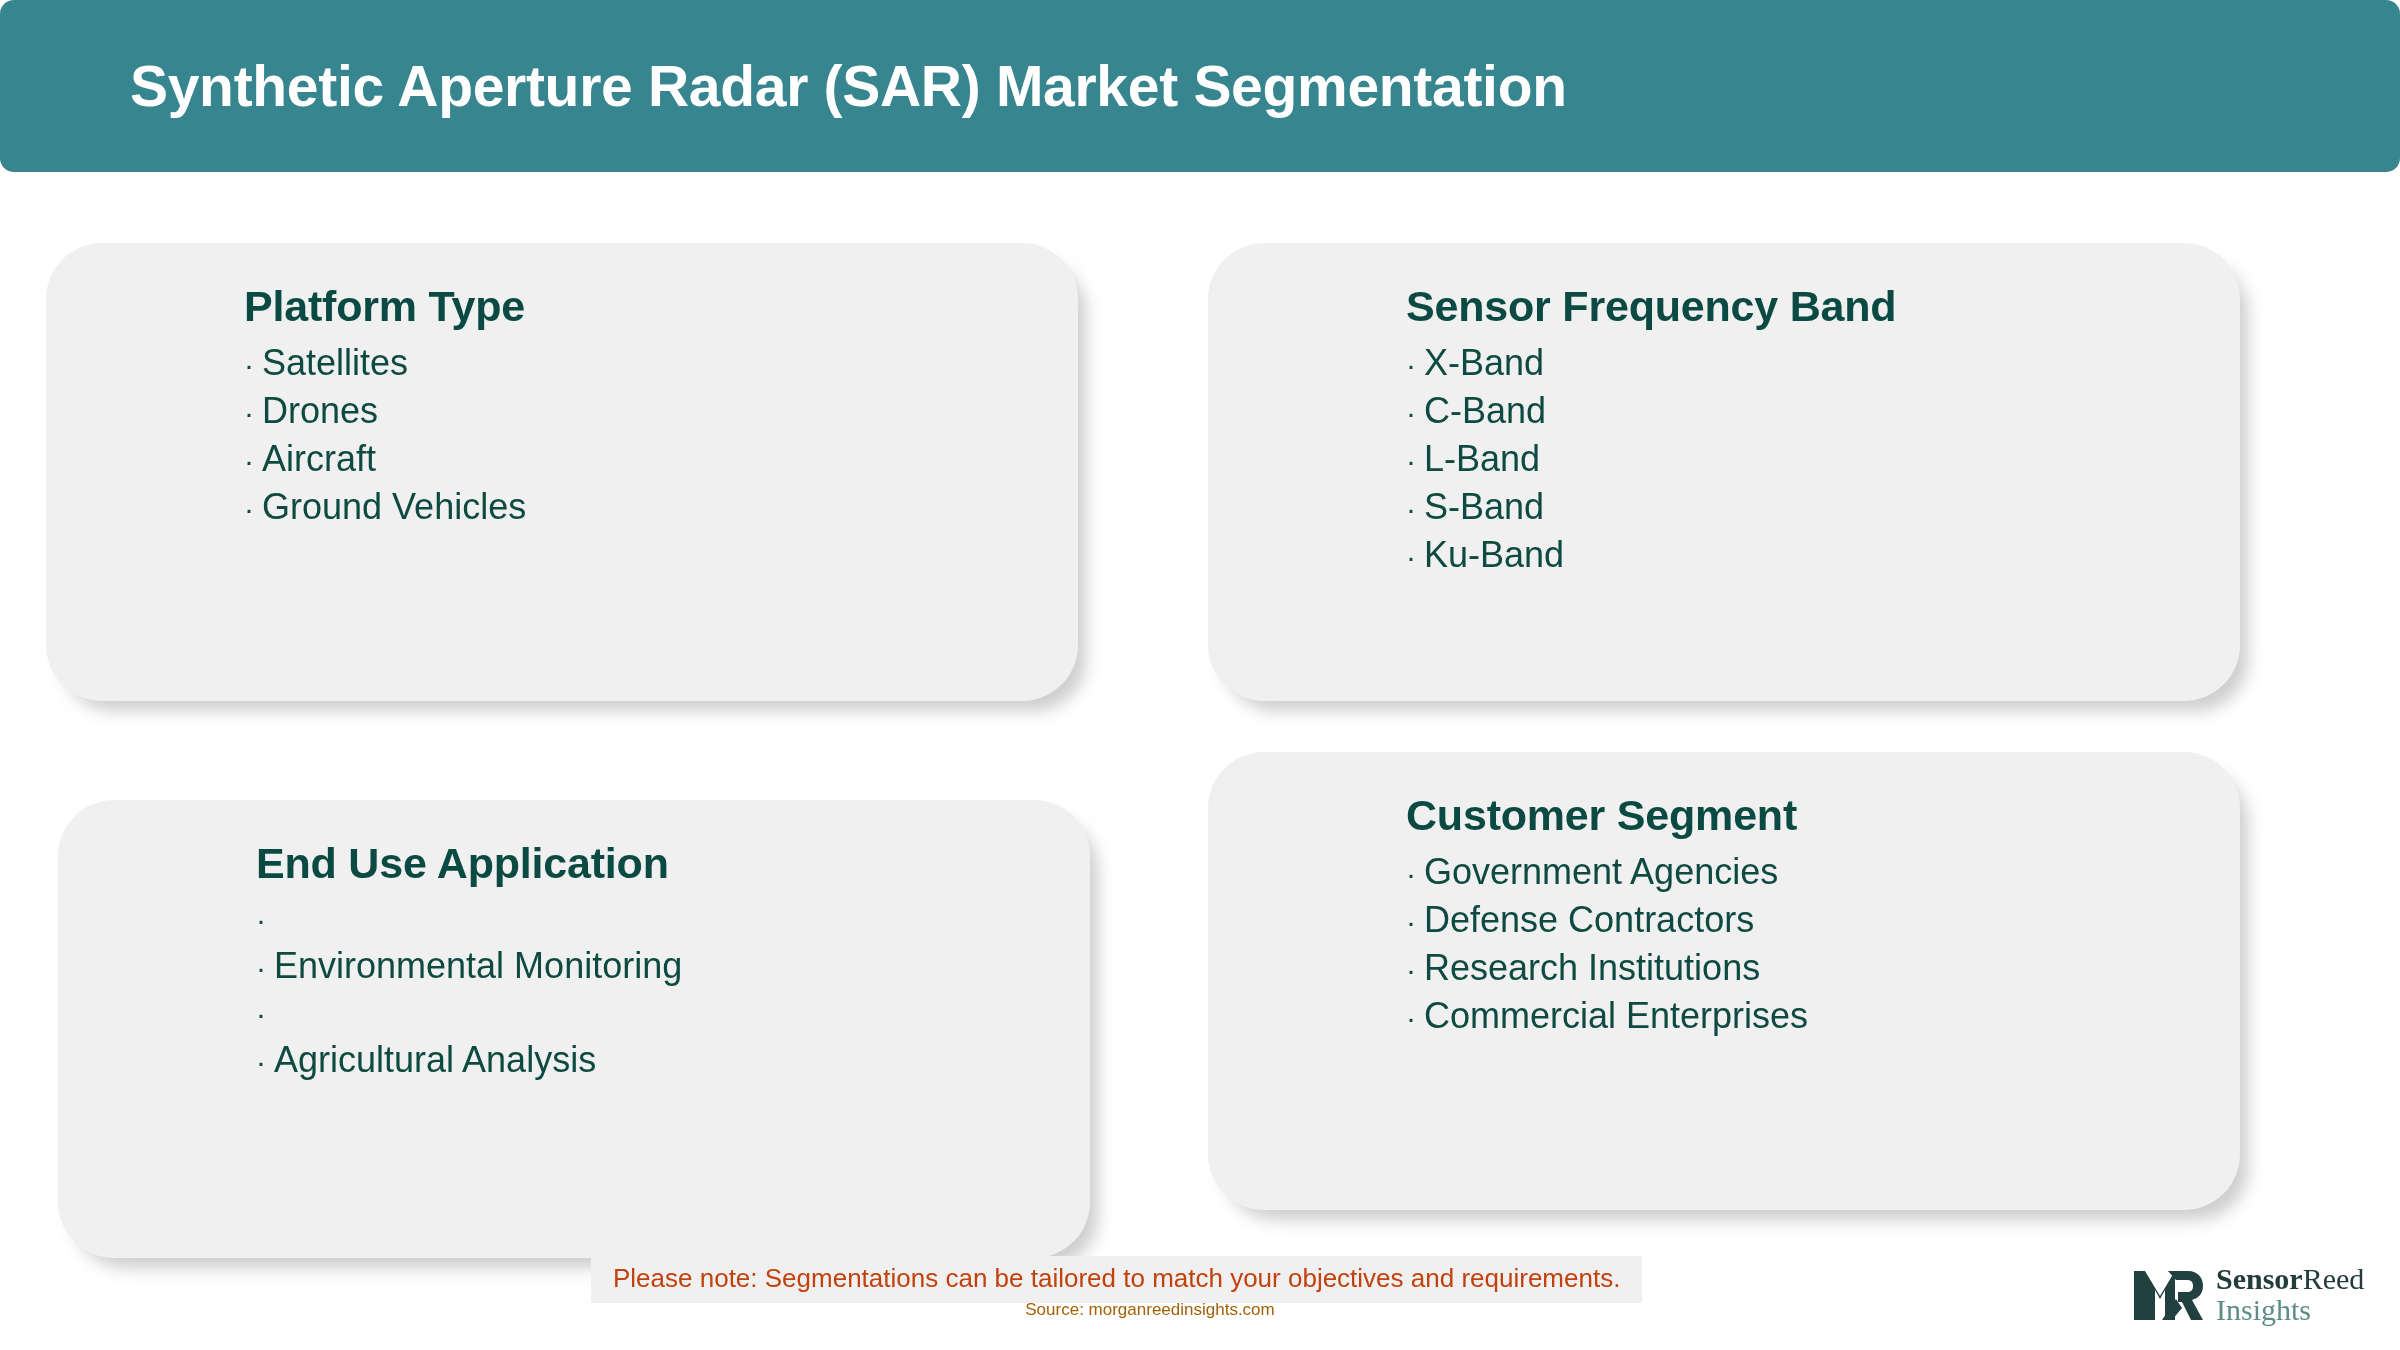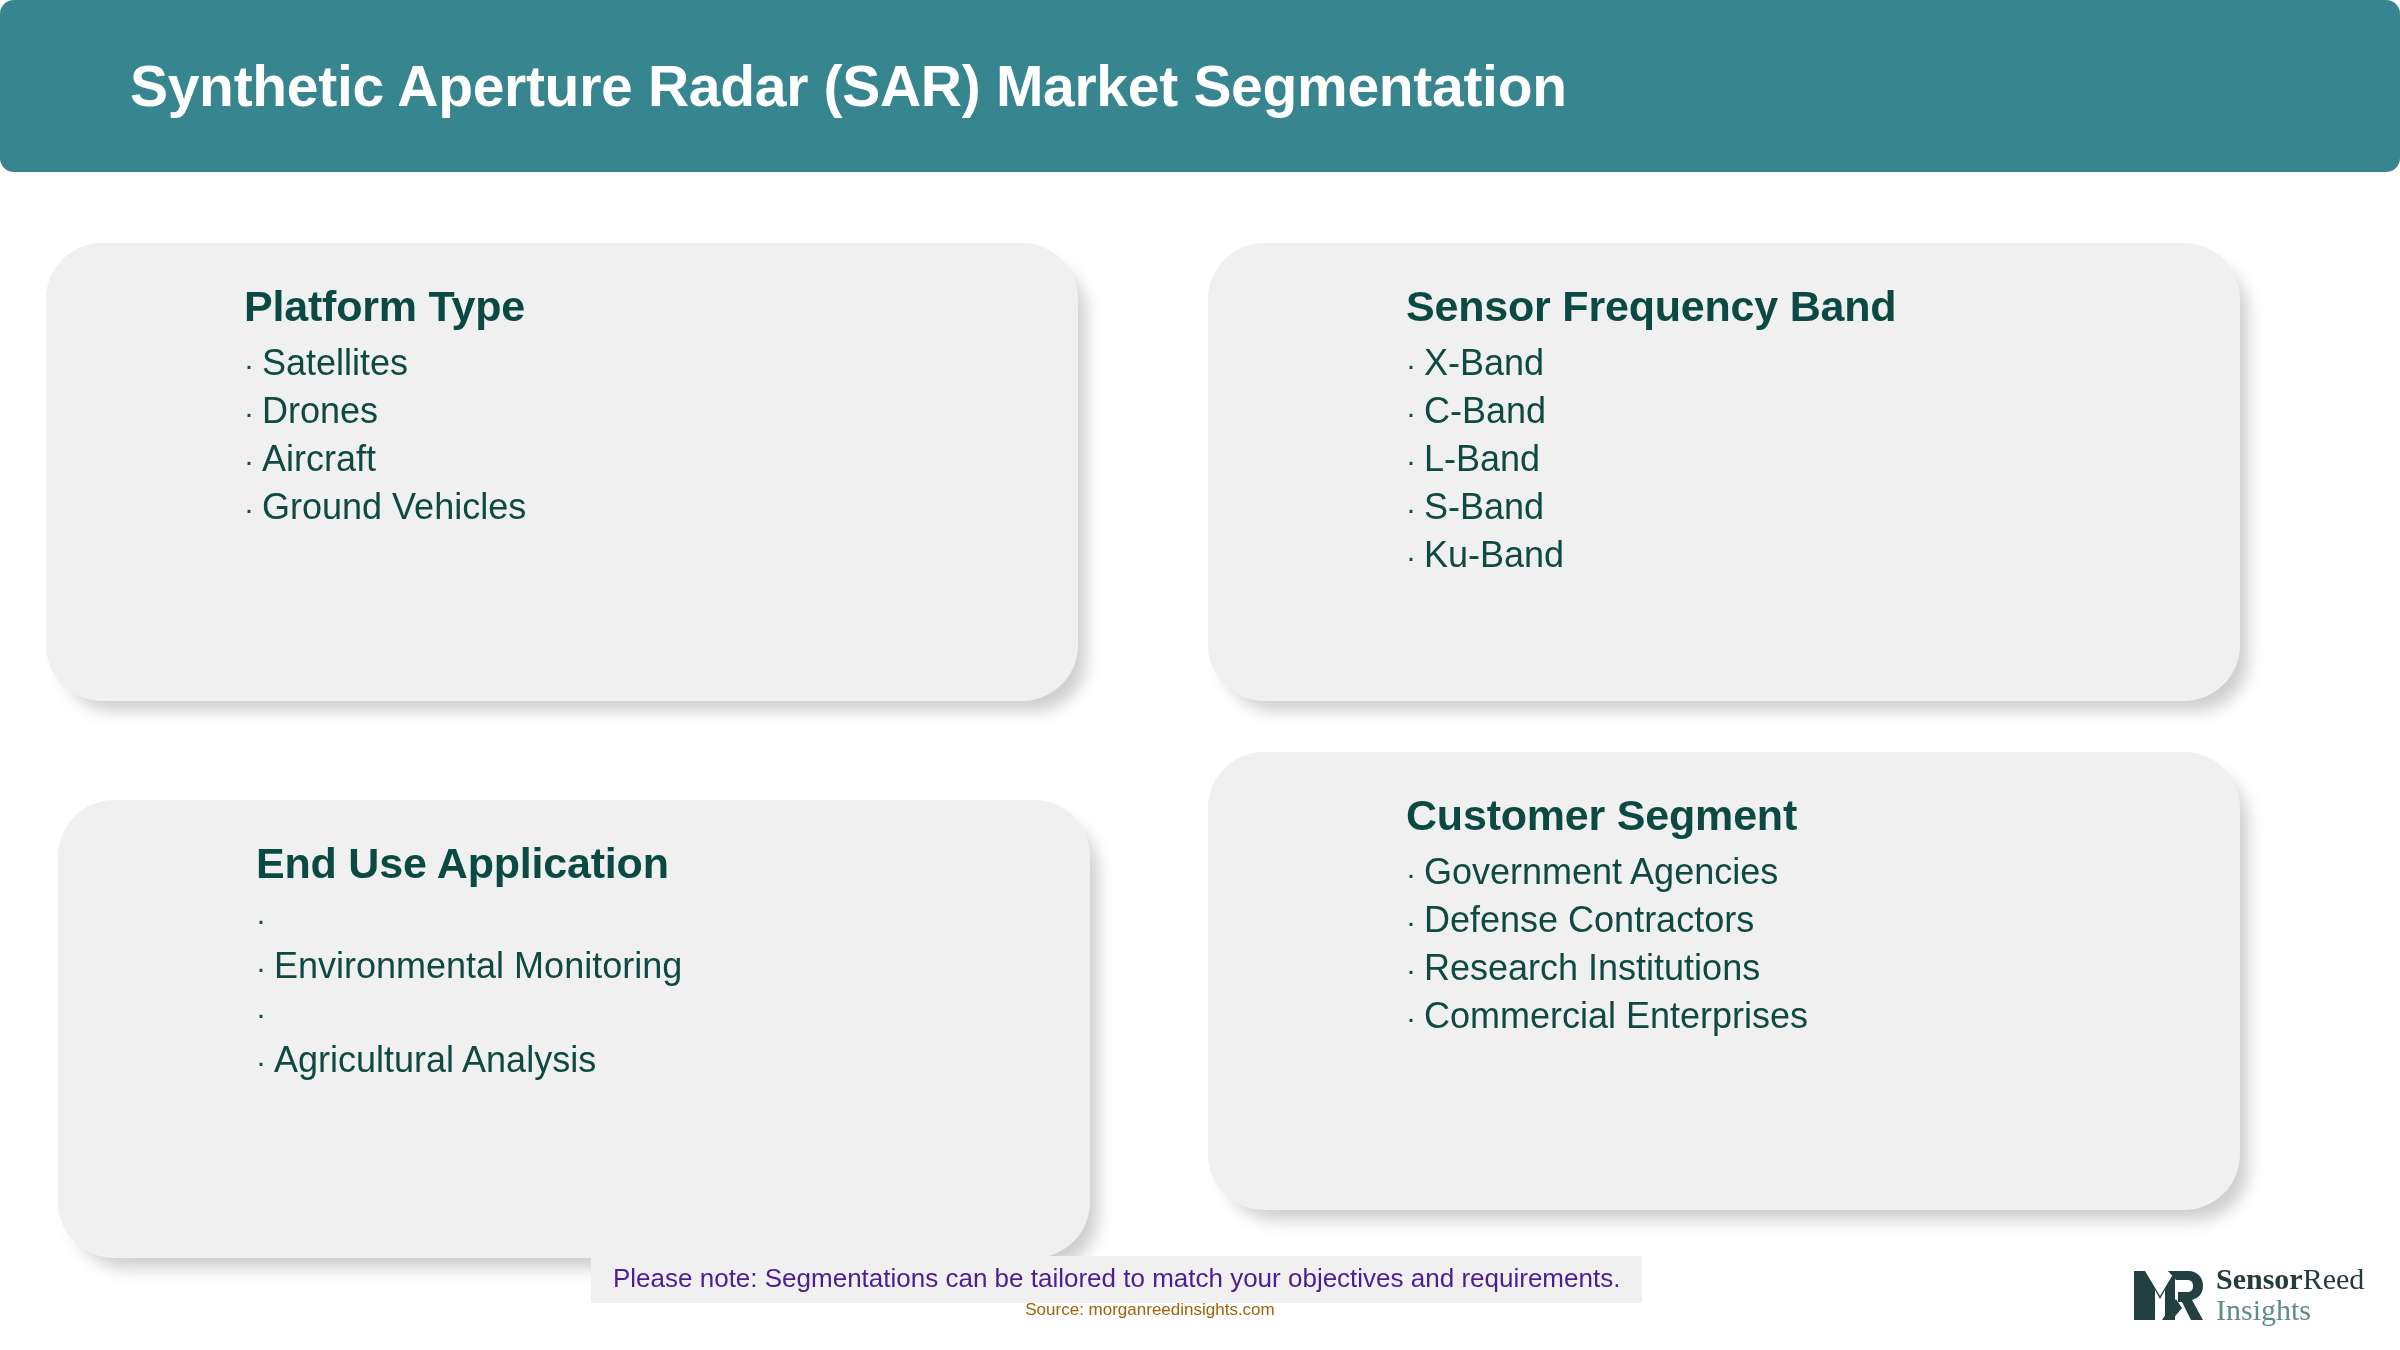--- a/index.html
+++ b/index.html
@@ -106,21 +106,21 @@
     top: 1202px;
     width: 2400px;
     height: 148px;
   }
   .note-pill {
     position: absolute;
     left: 591px;
     top: 54px;
     padding: 7px 22px 10px 22px;
     background: #f0f0f0;
-    color: #4c1d95;
+    color: #c2410c;
     font-size: 26px;
     line-height: 30px;
     white-space: nowrap;
     border-radius: 2px;
   }
   .source-line {
     position: absolute;
     left: 0;
     top: 1300px;
     width: 2300px;

